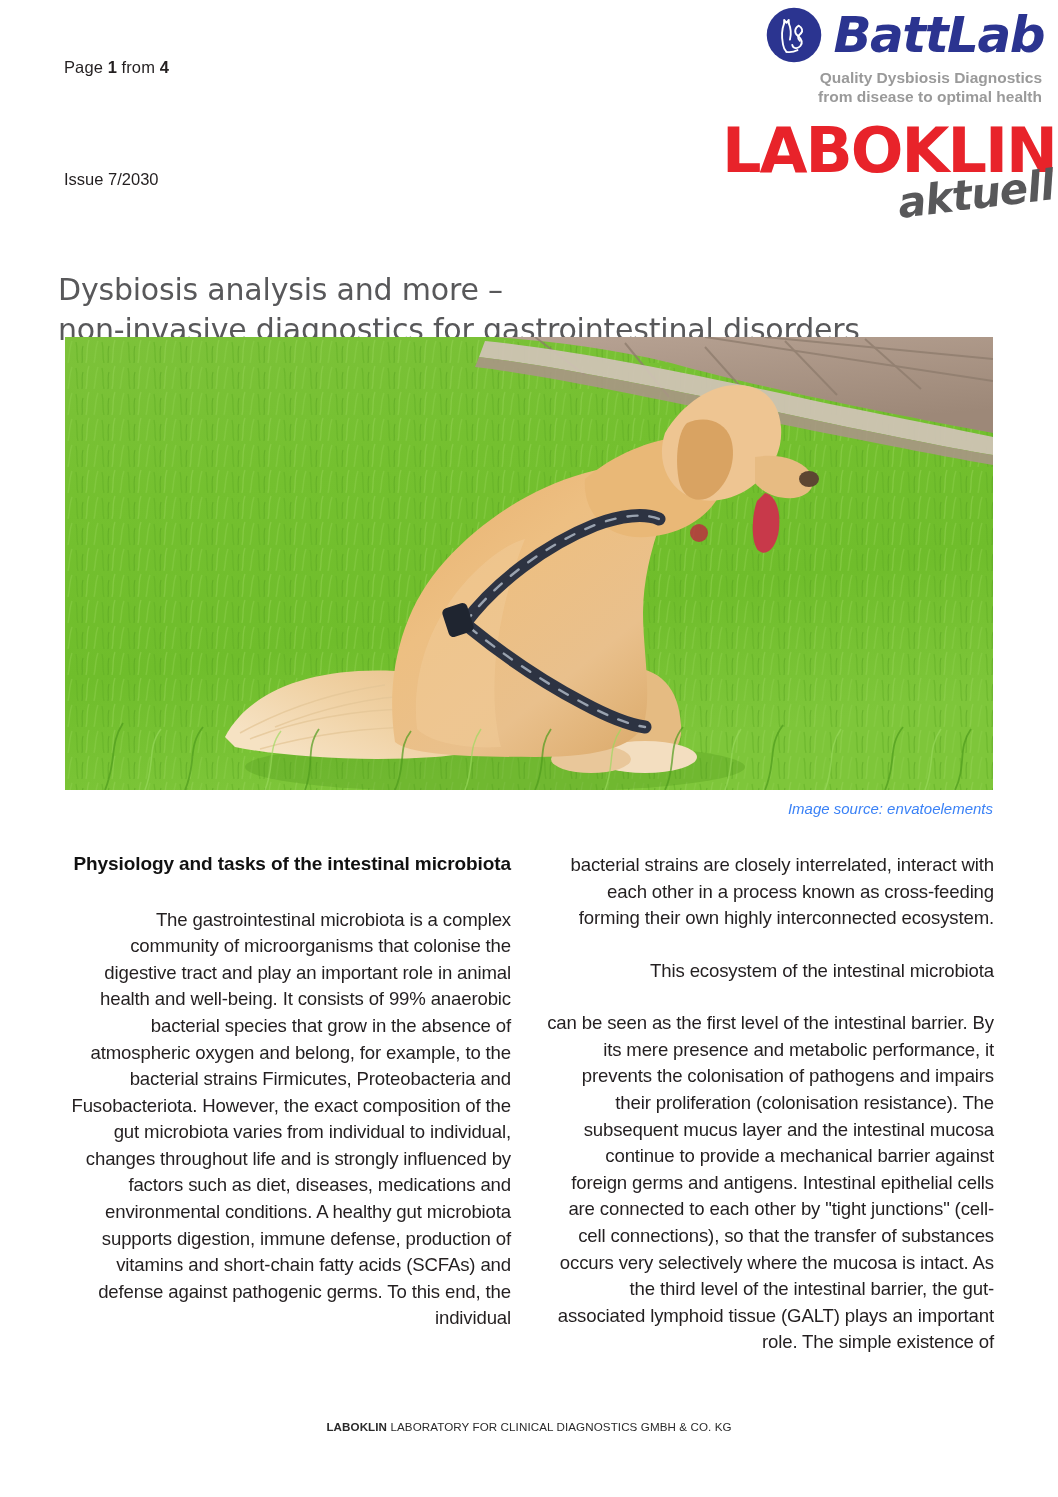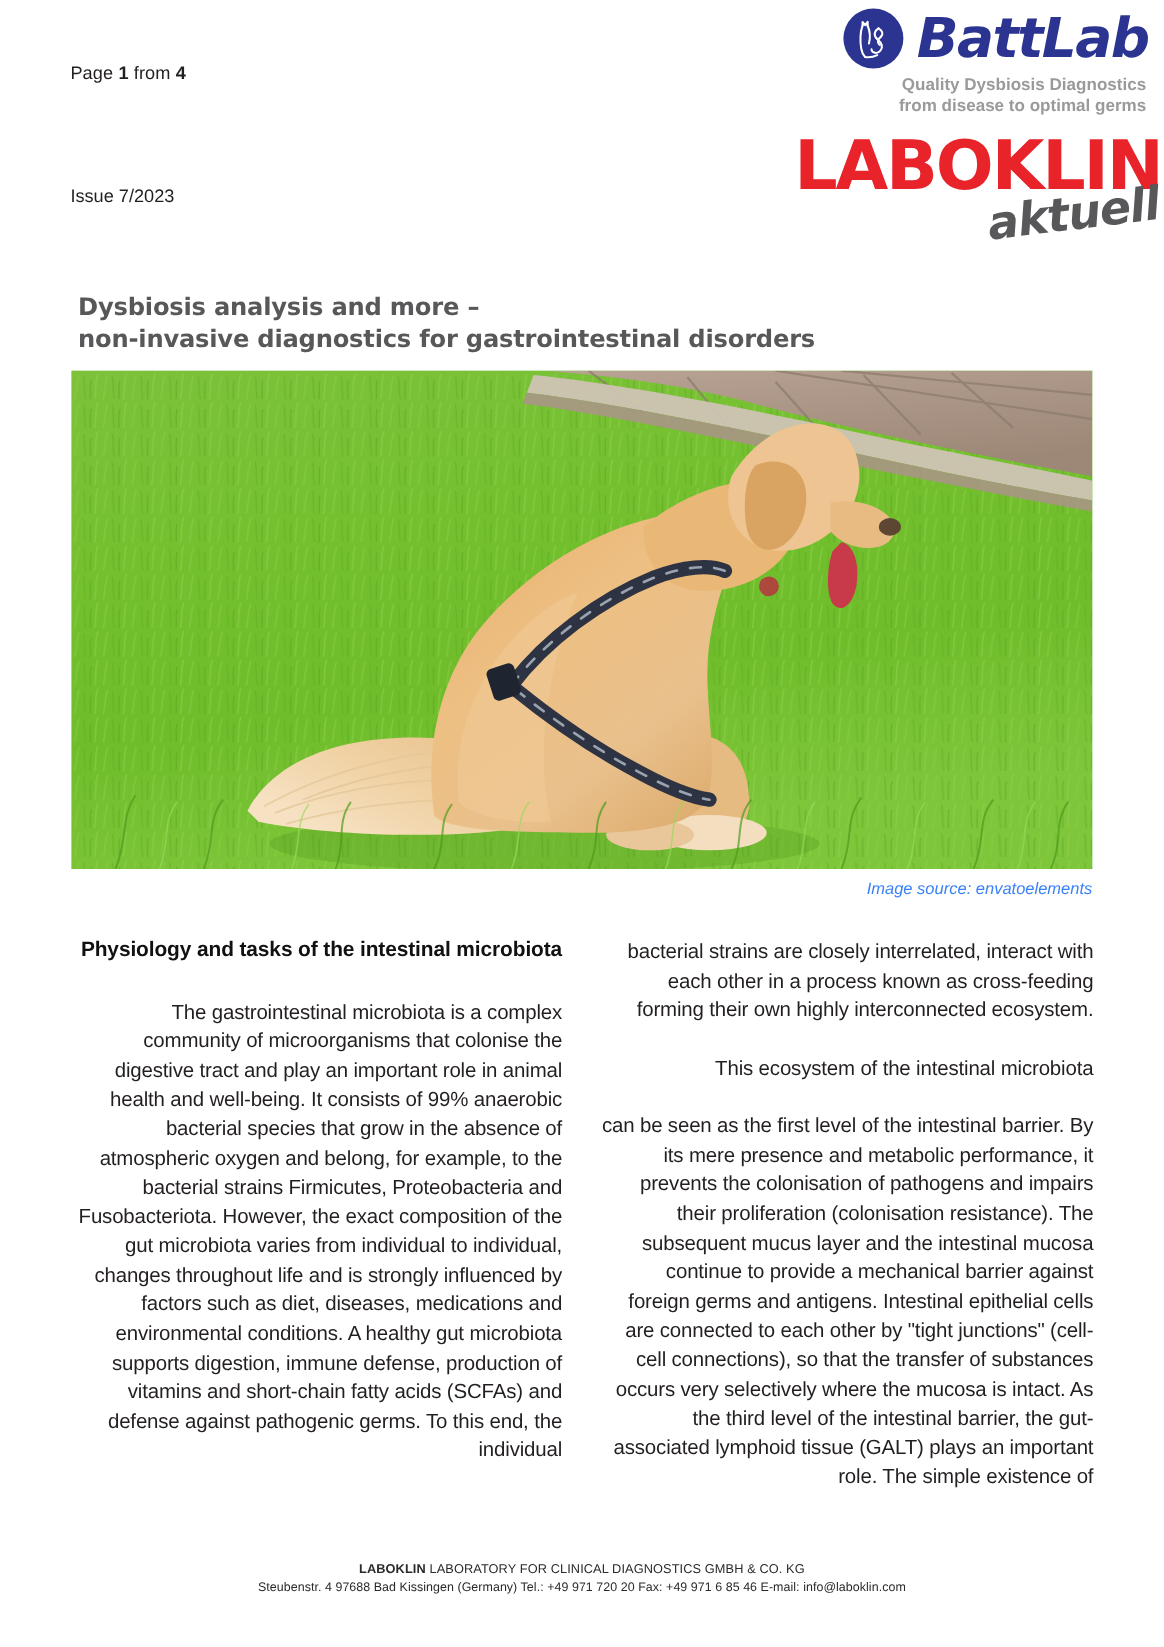--- a/index.html
+++ b/index.html
@@ -109,26 +109,26 @@
     letter-spacing: -1px;
     line-height: 1;
     transform: rotate(-7deg);
     transform-origin: right center;
     white-space: nowrap;
   }
 
   
   .article-title {
     position: absolute;
-    left: 71px;
+    left: 58px;
     top: 250px;
     width: 830px;
     font-family: "DejaVu Sans", sans-serif;
-    font-size: 22px;
-    font-weight: 700;
+    font-size: 30px;
+    font-weight: 400;
     color: #58585a;
     line-height: 1.33;
     letter-spacing: -0.2px;
   }
   .article-title .line { display: block; }
 
   
   .hero-photo {
     position: absolute;
     left: 65px;
@@ -205,21 +205,21 @@
 
 <div class="page">
 
   <div class="page-indicator">
     <span>Page</span>
     <b>1</b>
     <span>from</span>
     <b>4</b>
   </div>
 
-  <div class="issue-line">Issue 7/2023</div>
+  <div class="issue-line">Issue 7/2030</div>
 
   <div class="battlab-block">
     <div class="battlab-row">
       <span class="battlab-mark">
         <svg class="photo-svg" viewBox="0 0 100 100" xmlns="http://www.w3.org/2000/svg" aria-hidden="true">
           <circle cx="50" cy="50" r="47" fill="#2b3490"></circle>
           <g fill="none" stroke="#ffffff" stroke-width="3.2" stroke-linecap="round" stroke-linejoin="round">
             <path d="M33 30 L33 24 L37 29 L41 24 L41 30"></path>
             <path d="M33 30 C29 40 29 56 31 66 C32 72 34 76 37 79"></path>
             <path d="M41 30 C45 39 45 50 43 58"></path>
@@ -227,21 +227,21 @@
             <path d="M58 34 C51 38 50 46 56 51 C63 57 66 63 61 69 C56 75 48 73 47 67"></path>
             <path d="M58 34 C64 37 66 43 62 47"></path>
             <path d="M62 47 C57 51 55 56 60 60"></path>
           </g>
         </svg>
       </span>
       <span class="battlab-word">BattLab</span>
     </div>
     <div class="battlab-tagline">
       <div>Quality Dysbiosis Diagnostics</div>
-      <div>from disease to optimal germs</div>
+      <div>from disease to optimal health</div>
     </div>
   </div>
 
   <div class="laboklin-block">
     <span class="laboklin-word">LABOKLIN</span>
     <span class="aktuell-word">aktuell</span>
   </div>
 
   <h1 class="article-title">
     <span class="line">Dysbiosis analysis and more –</span>
@@ -376,16 +376,15 @@
       <p>bacterial strains are closely interrelated, interact with each other in a process known as cross-feeding forming their own highly interconnected ecosystem.</p>
       <p>This ecosystem of the intestinal microbiota</p>
       <p>can be seen as the first level of the intestinal barrier. By its mere presence and metabolic performance, it prevents the colonisation of pathogens and impairs their proliferation (colonisation resistance). The subsequent mucus layer and the intestinal mucosa continue to provide a mechanical barrier against foreign germs and antigens. Intestinal epithelial cells are connected to each other by "tight junctions" (cell-cell connections), so that the transfer of substances occurs very selectively where the mucosa is intact. As the third level of the intestinal barrier, the gut-associated lymphoid tissue (GALT) plays an important role. The simple existence of</p>
     </div>
   </div>
 
   <div class="footer">
     <div class="footer-line1">
       <b>LABOKLIN</b><span> LABORATORY FOR CLINICAL DIAGNOSTICS GMBH &amp; CO. KG</span>
     </div>
-    <div class="footer-line2">Steubenstr. 4   97688 Bad Kissingen (Germany) Tel.: +49 971 720 20 Fax: +49 971 6 85 46 E-mail: info@laboklin.com</div>
   </div>
 
 </div>
 
 </body></html>

